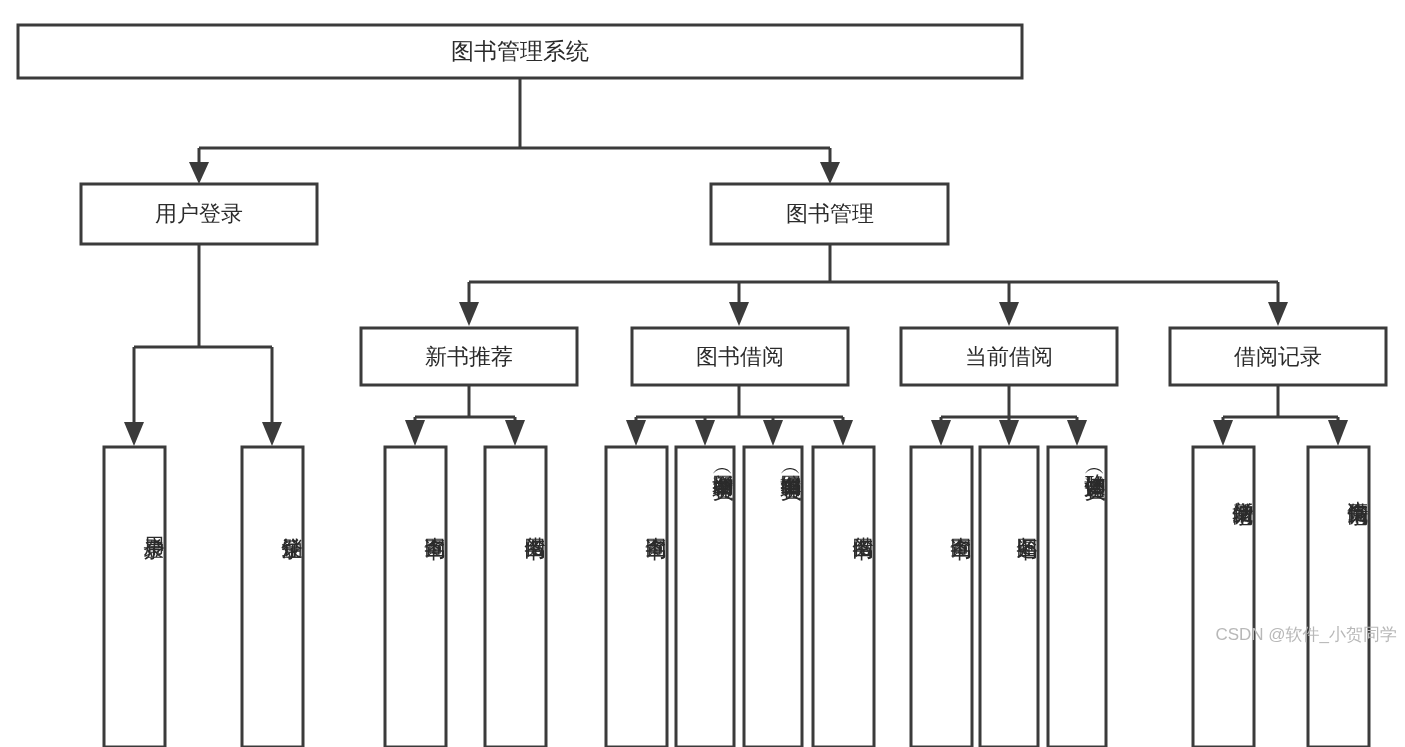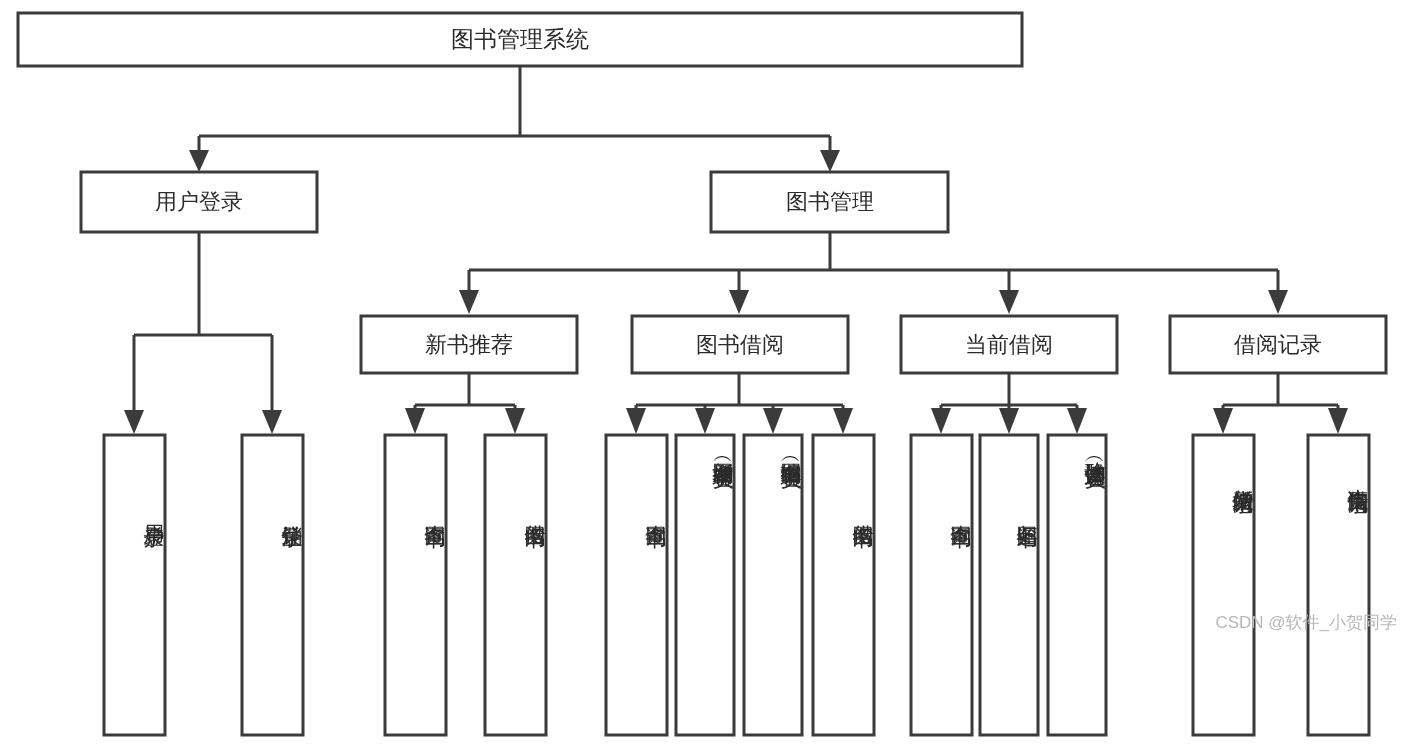--- a/index.html
+++ b/index.html
@@ -10,21 +10,21 @@
   body {
     width: 1405px;
     height: 747px;
     font-family: "Liberation Sans", "DejaVu Sans", sans-serif;
     overflow: hidden;
     position: relative;
   }
   #diagram-root {
     position: absolute;
     left: 0;
-    top: 0;
+    top: 12px;
     width: 1405px;
     height: 640px;
     border-radius: 24px;
   }
   svg.diagram-canvas {
     display: block;
     width: 1405px;
     height: 747px;
   }
   .node-box {

